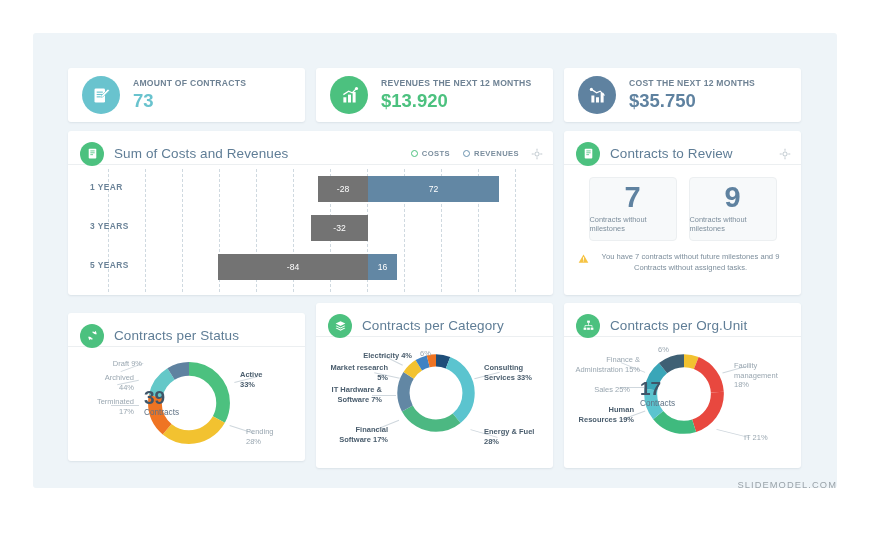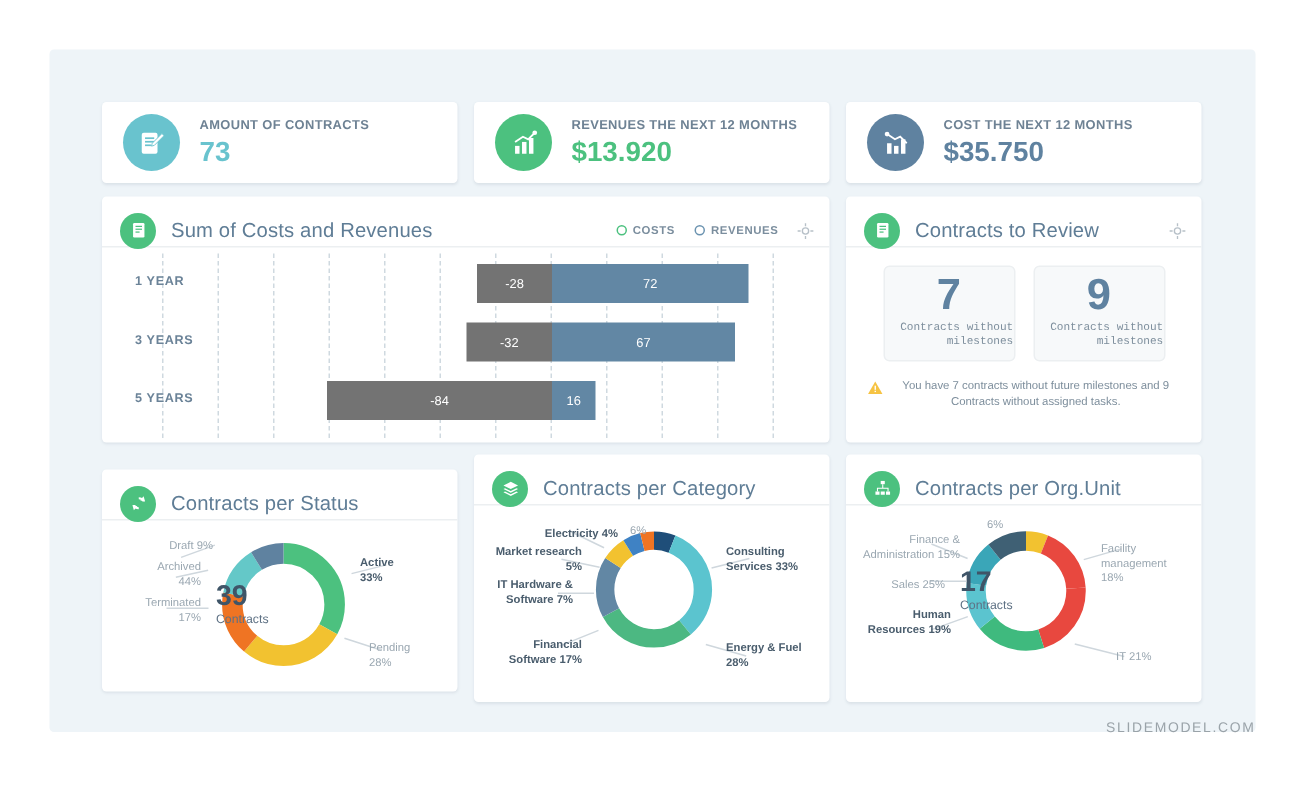--- a/index.html
+++ b/index.html
@@ -70,21 +70,21 @@
   .seg.neg{background:#737373;}
   .seg.pos{background:#6287a4;}
 
   
   .review-body{display:flex;justify-content:center;gap:12px;padding:12px 0 0 0;}
   .review-box{
     width:88px;height:64px;background:#f7f9fa;border:1px solid #eceff1;border-radius:4px;
     display:flex;flex-direction:column;align-items:center;justify-content:flex-start;padding-top:4px;box-sizing:border-box;
   }
   .review-num{font-size:29px;font-weight:bold;color:#5f82a0;line-height:31px;}
-  .review-cap{font-size:7.4px;color:#7d8e9c;text-align:right;line-height:9px;margin-top:2px;font-family:Liberation Mono, monospace;}
+  .review-cap{font-size:7.4px;color:#7d8e9c;text-align:left;line-height:9px;margin-top:2px;}
   .warn{display:flex;align-items:flex-start;justify-content:center;padding:11px 14px 0 14px;}
   .warn-ico{flex:0 0 11px;margin-right:5px;margin-top:1px;}
   .warn-txt{font-size:7.6px;color:#7d8e9c;line-height:10.5px;text-align:center;}
 
   
   .donut-body{position:relative;height:130px;}
   .donut{position:absolute;}
   .dlabel{position:absolute;font-size:7.5px;color:#9aa7b1;line-height:9.5px;}
   .dlabel.b{font-weight:bold;color:#4a5d6d;}
   .dcenter{
@@ -206,23 +206,20 @@
         <div class="seg pos" style="left:300px;width:131px;">
           <span>72</span>
         </div>
       </div>
 
       <div class="barrow" style="top:41px;">
         <div class="barlabel">3 YEARS</div>
         <div class="seg neg" style="left:243px;width:57px;">
           <span>-32</span>
         </div>
-        <div class="seg pos" style="left:300px;width:122px;">
-          <span>67</span>
-        </div>
       </div>
 
       <div class="barrow" style="top:80px;">
         <div class="barlabel">5 YEARS</div>
         <div class="seg neg" style="left:150px;width:150px;">
           <span>-84</span>
         </div>
         <div class="seg pos" style="left:300px;width:29px;">
           <span>16</span>
         </div>

